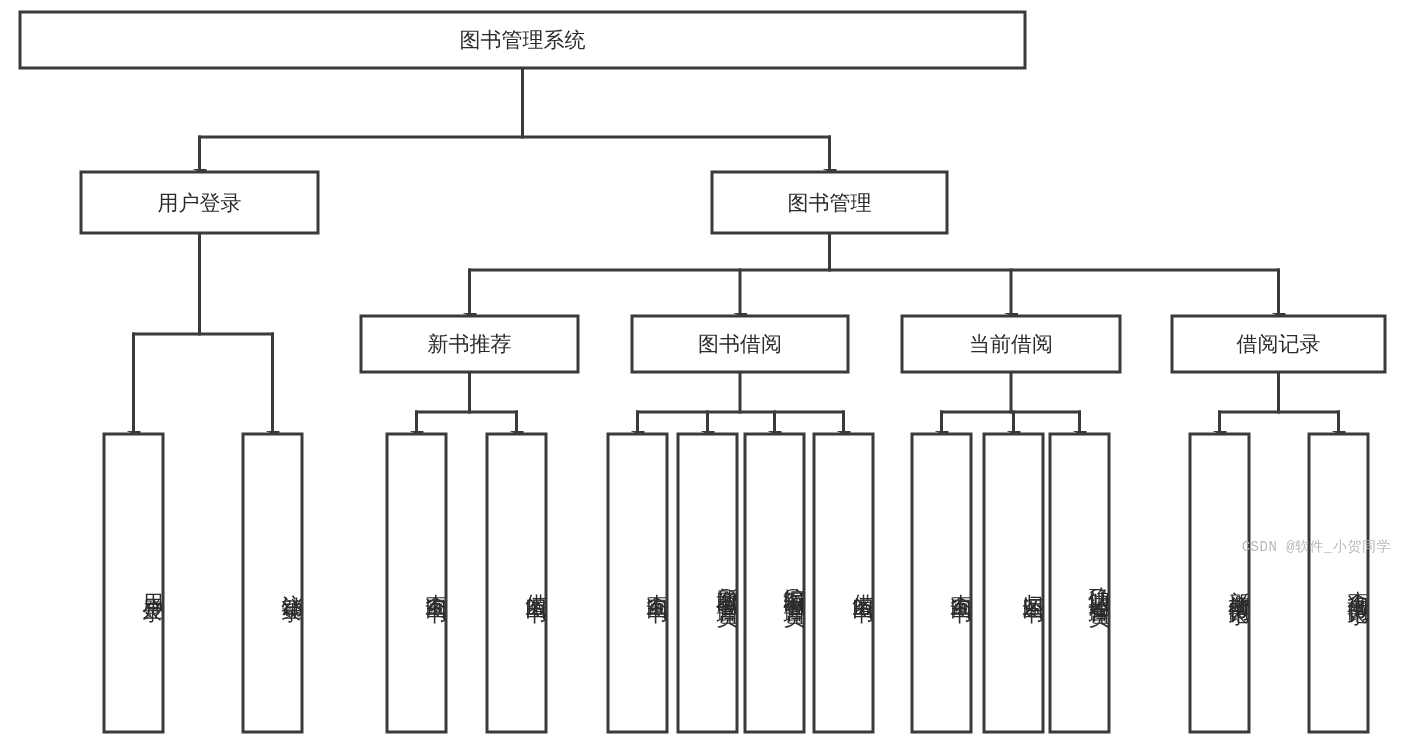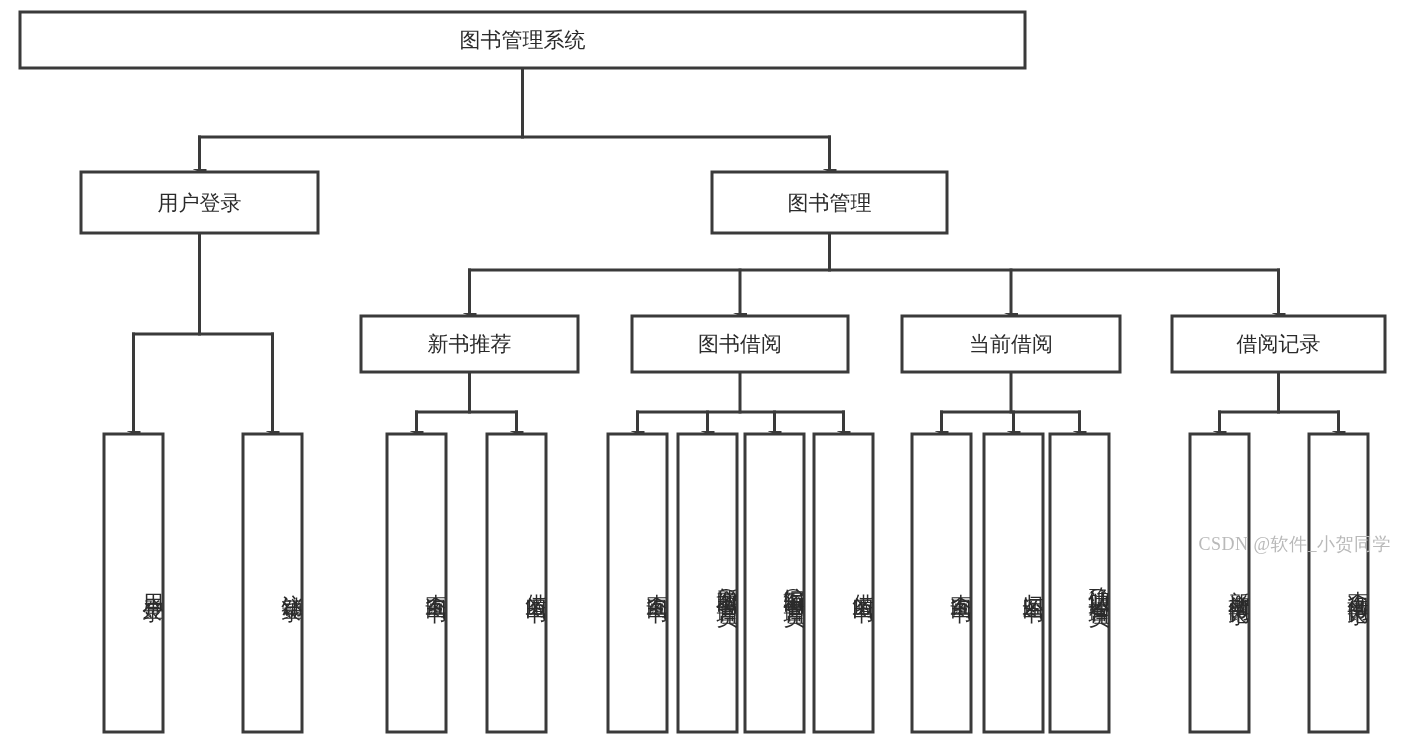--- a/index.html
+++ b/index.html
@@ -64,22 +64,22 @@
     line-height: 1;
     font-family: "DejaVu Sans", "Liberation Sans", sans-serif;
     white-space: nowrap;
     pointer-events: none;
   }
   .watermark {
     position: absolute;
     right: 14px;
     bottom: 6px;
     color: #b9b9b9;
-    font-size: 18px;
-    font-family: Liberation Serif, serif;
+    font-size: 14px;
+    font-family: Liberation Mono, monospace;
     letter-spacing: 0.5px;
     user-select: none;
   }
 </style>
 </head>
 <body>
 
 <div id="diagram-root">
 
   <svg class="tree" viewBox="0 0 1405 747">

